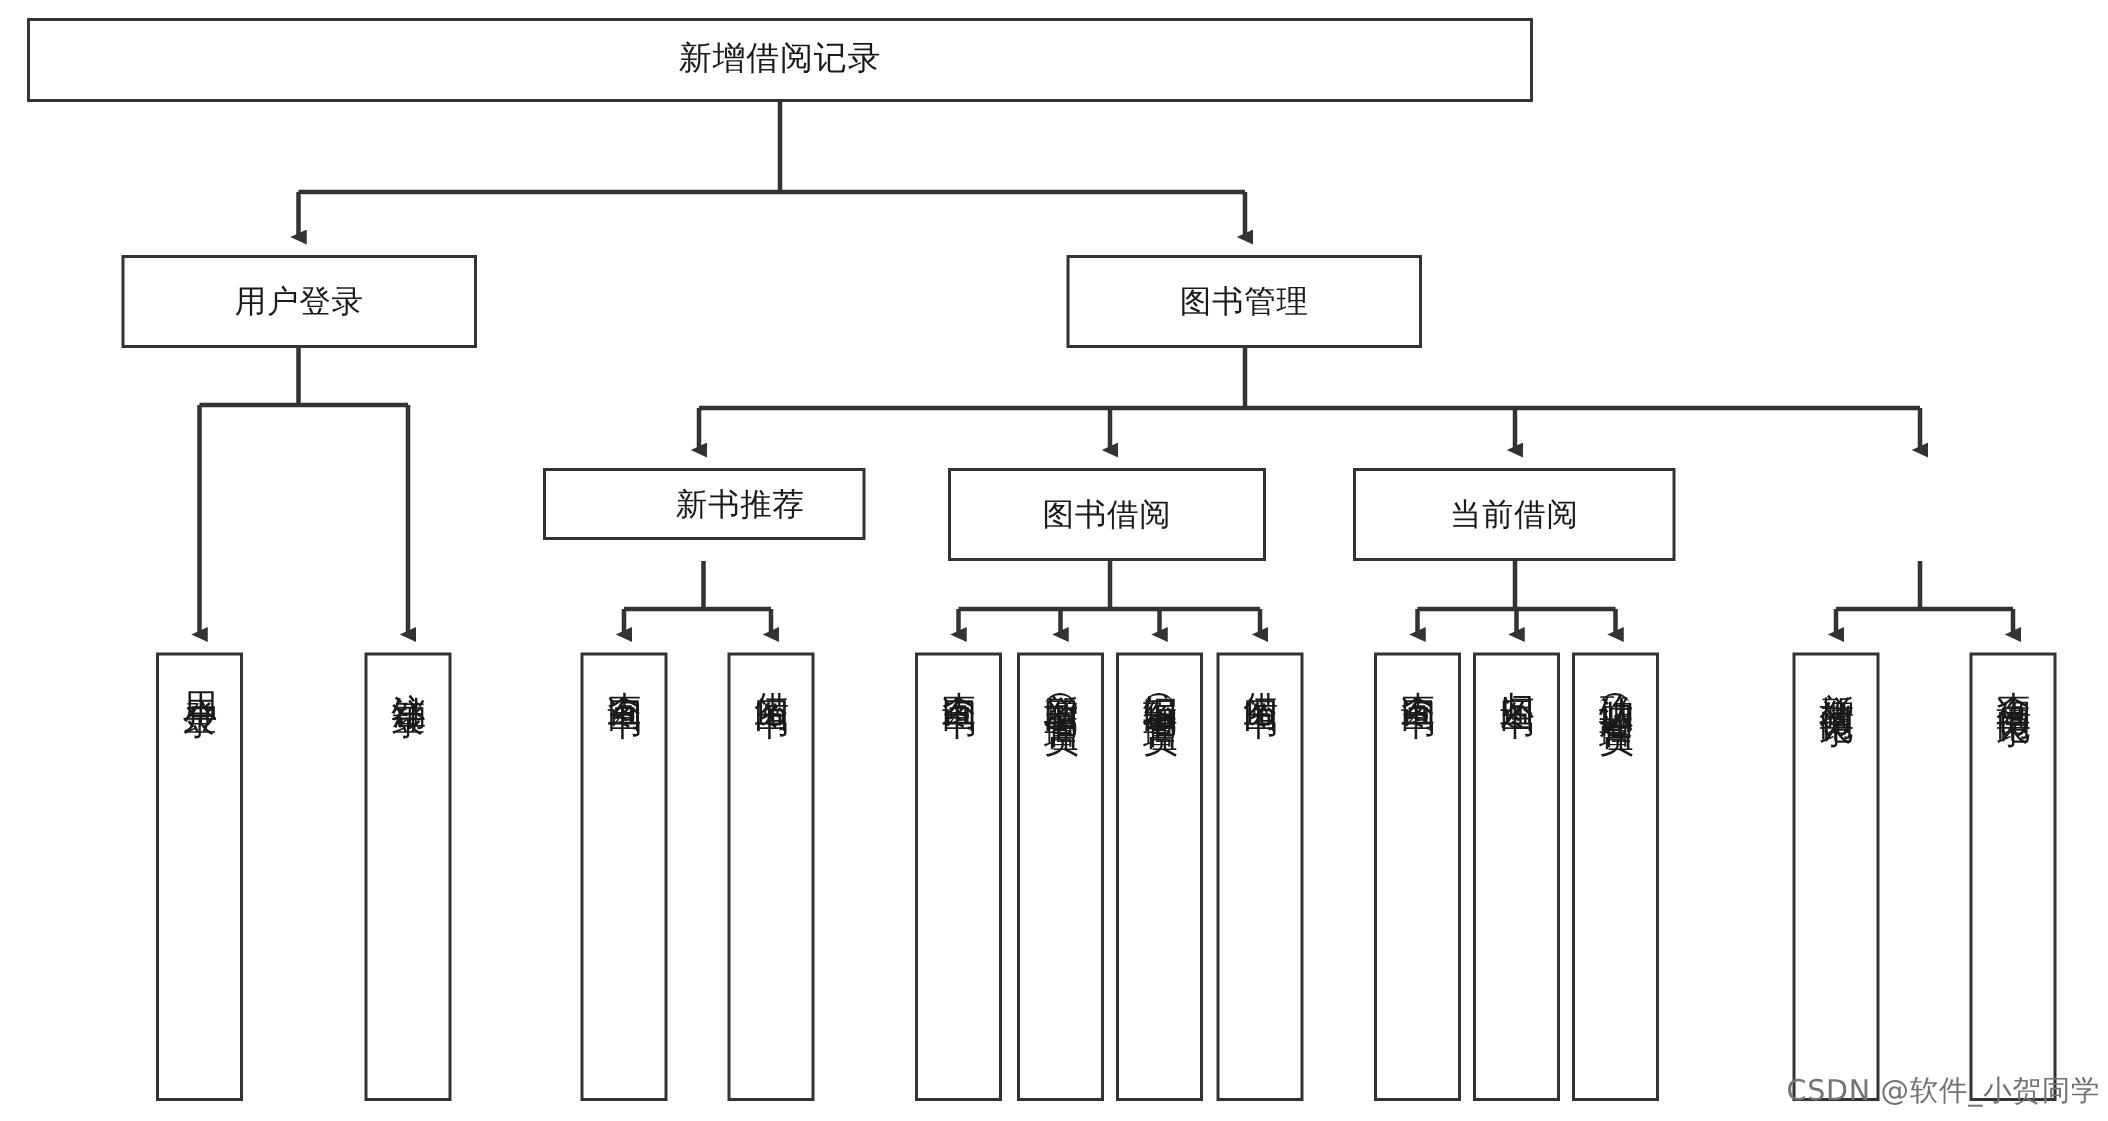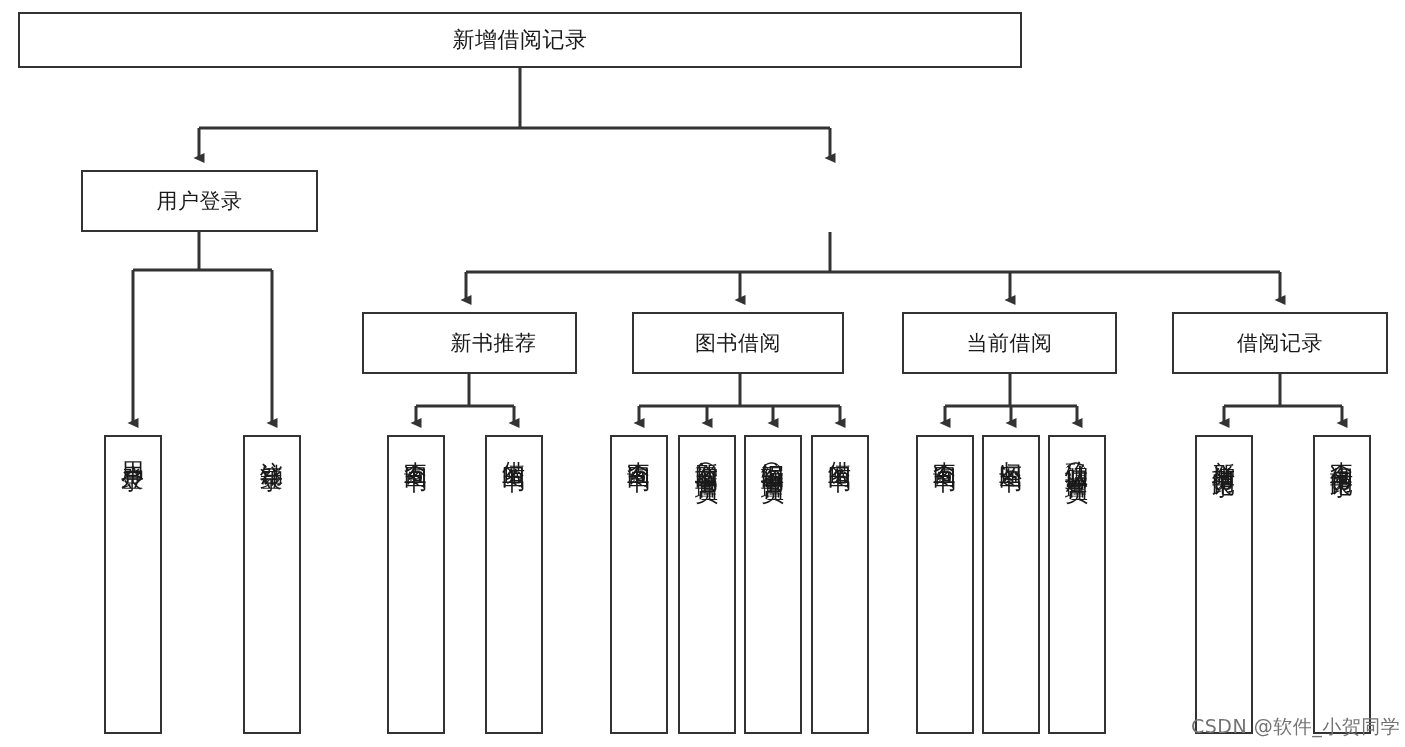--- a/index.html
+++ b/index.html
@@ -124,32 +124,32 @@
     </g>
   </svg>
 
   <div class="node root h" style="left:18px; top:12px; width:1004px; height:56px;">
     <span class="label">新增借阅记录</span>
   </div>
 
   <div class="node h" style="left:81px; top:170px; width:237px; height:62px;">
     <span class="label">用户登录</span>
   </div>
+  <div class="node h" style="left:711px; top:170px; width:237px; height:62px;">
+    <span class="label">图书管理</span>
+  </div>
 
-  <div class="node h" style="left:362px; top:312px; width:215px; height:62px;padding-left:48px;">
+  <div class="node h" style="left:362px; top:312px; width:215px; height:48px;padding-left:48px;">
     <span class="label">新书推荐</span>
   </div>
   <div class="node h" style="left:632px; top:312px; width:212px; height:62px;">
     <span class="label">图书借阅</span>
   </div>
   <div class="node h" style="left:902px; top:312px; width:215px; height:62px;">
     <span class="label">当前借阅</span>
-  </div>
-  <div class="node h" style="left:1172px; top:312px; width:216px; height:62px;">
-    <span class="label">借阅记录</span>
   </div>
 
   <div class="node v" style="left:104px; top:435px; width:58px; height:299px;">
     <span class="label">用户登录</span>
   </div>
   <div class="node v" style="left:243px; top:435px; width:58px; height:299px;">
     <span class="label">注销登录</span>
   </div>
 
   <div class="node v" style="left:387px; top:435px; width:58px; height:299px;">

